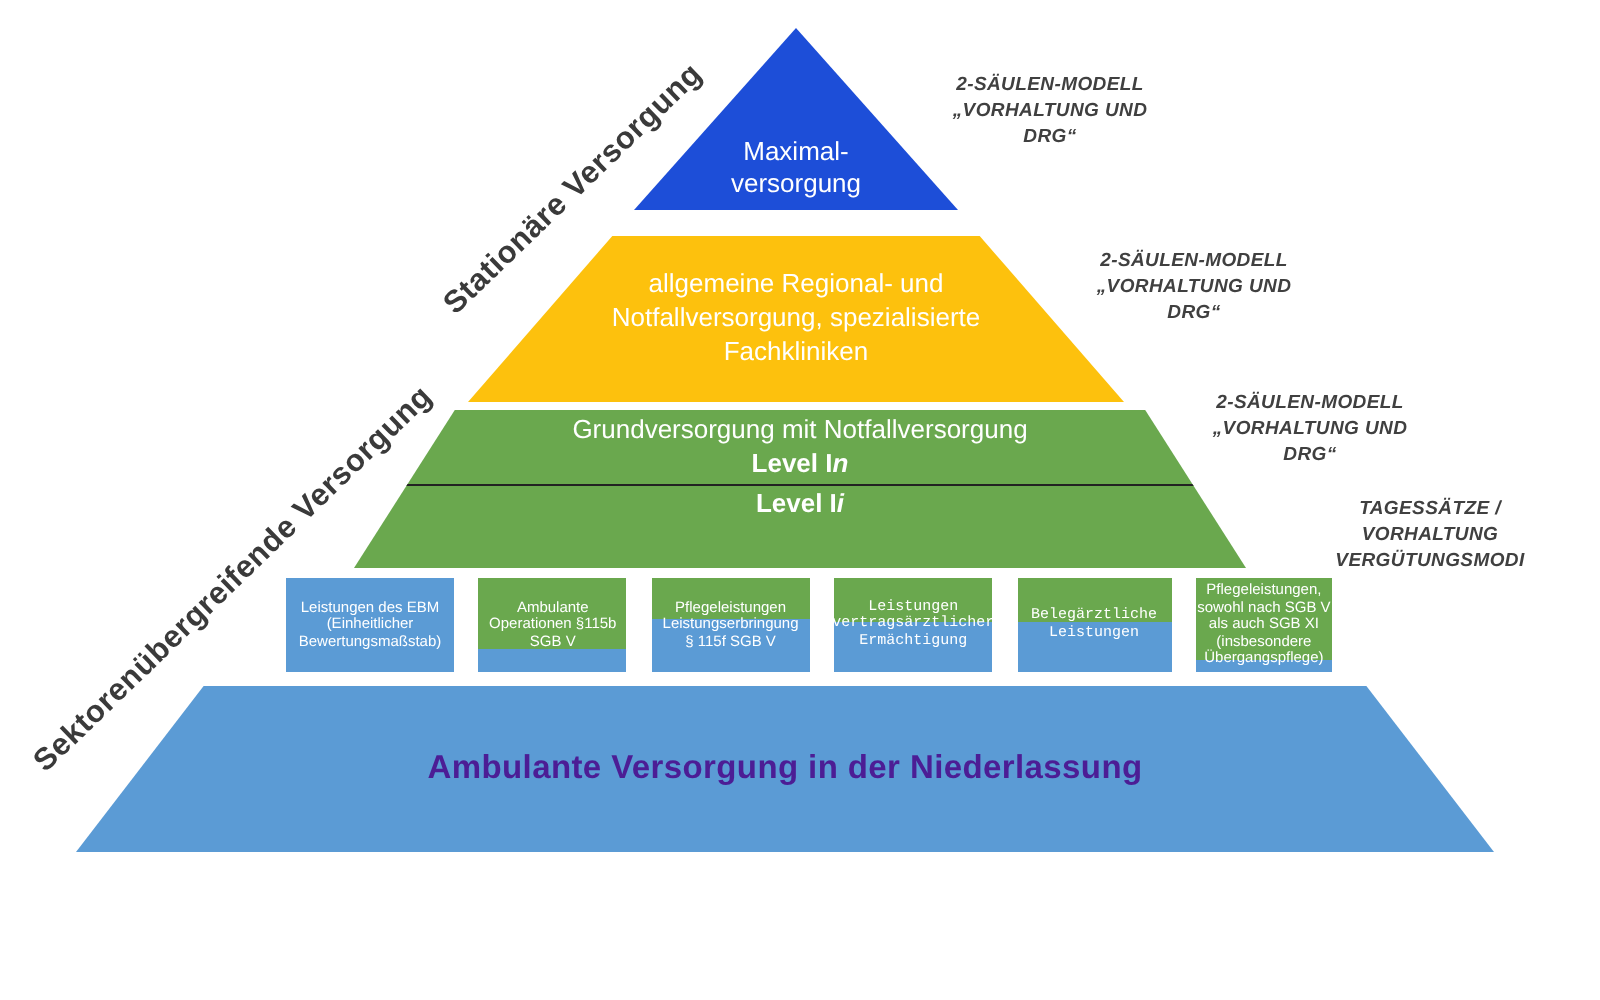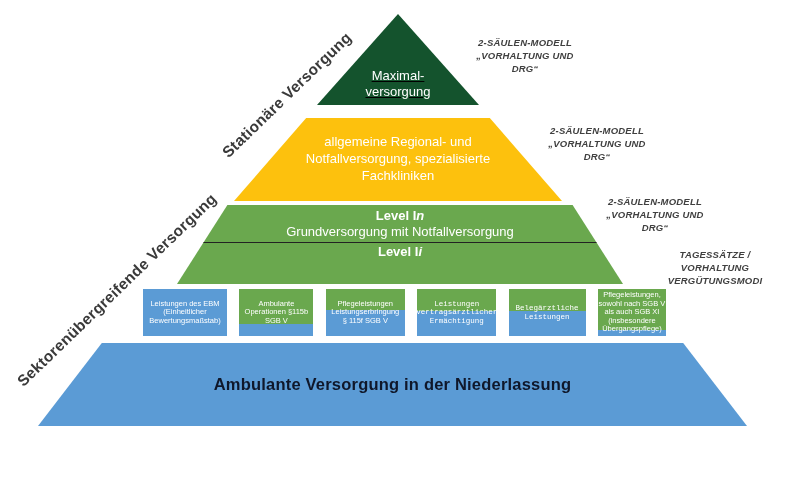--- a/index.html
+++ b/index.html
@@ -7,24 +7,23 @@
     width:800px;height:500px;position:relative;overflow:hidden;
     background:#ffffff;
     font-family:"Liberation Sans","DejaVu Sans",sans-serif;
   }
   .layer{position:absolute;display:flex;align-items:center;justify-content:center;}
   .pre{white-space:pre-line;}
 
   
   .tri-top{
     left:317px;top:14px;width:162px;height:91px;
-    background:#14532d;
+    background:#1d4ed8;
     clip-path:polygon(50% 0,100% 100%,0 100%);
     align-items:flex-end;
-    text-decoration:underline;
   }
   .tri-top .lbl{width:100%;text-align:center;color:#fff;font-size:13px;line-height:1.25;padding-bottom:5px;}
 
   .trap-yellow{
     left:234px;top:118px;width:328px;height:83px;
     background:#fdc10d;
     clip-path:polygon(22% 0,78% 0,100% 100%,0 100%);
   }
   .trap-yellow .lbl{width:100%;text-align:center;color:#fff;font-size:13px;line-height:1.3;}
 
@@ -41,21 +40,21 @@
   .trap-green .row2{margin-top:3px;}
   .trap-green .row3{margin-top:7px;}
   .trap-green .row4{margin-top:4px;}
   .green-divider{position:absolute;left:0;right:0;top:37px;height:1px;background:#222222;}
 
   .trap-blue{
     left:38px;top:343px;width:709px;height:83px;
     background:#5b9bd5;
     clip-path:polygon(9% 0,91% 0,100% 100%,0 100%);
   }
-  .trap-blue .lbl{width:100%;text-align:center;color:#0f172a;font-size:16.5px;font-weight:bold;letter-spacing:.2px;}
+  .trap-blue .lbl{width:100%;text-align:center;color:#4c1d95;font-size:16.5px;font-weight:bold;letter-spacing:.2px;}
 
   
   .boxes{
     position:absolute;left:143px;top:289px;width:523px;height:47px;
     display:flex;justify-content:space-between;
   }
   .sbox{
     height:47px;display:flex;align-items:center;justify-content:center;
     color:#ffffff;font-size:7.5px;line-height:1.15;text-align:center;
   }
@@ -98,22 +97,22 @@
 versorgung</div>
 </div>
 
 <div class="layer trap-yellow">
   <div class="lbl pre">allgemeine Regional- und
 Notfallversorgung, spezialisierte
 Fachkliniken</div>
 </div>
 
 <div class="layer trap-green">
+  <div class="lvl row2">Grundversorgung mit Notfallversorgung</div>
   <div class="lvl row1"><span class="b">Level I</span><span class="it">n</span></div>
-  <div class="lvl row2">Grundversorgung mit Notfallversorgung</div>
   <div class="green-divider"></div>
   <div class="lvl row3"><span class="b">Level I</span><span class="it">i</span></div>
 </div>
 
 <div class="boxes">
   <div class="sbox w1 g0 pre">Leistungen des EBM
 (Einheitlicher
 Bewertungsmaßstab)</div>
   <div class="sbox w2 g75 pre">Ambulante
 Operationen §115b

